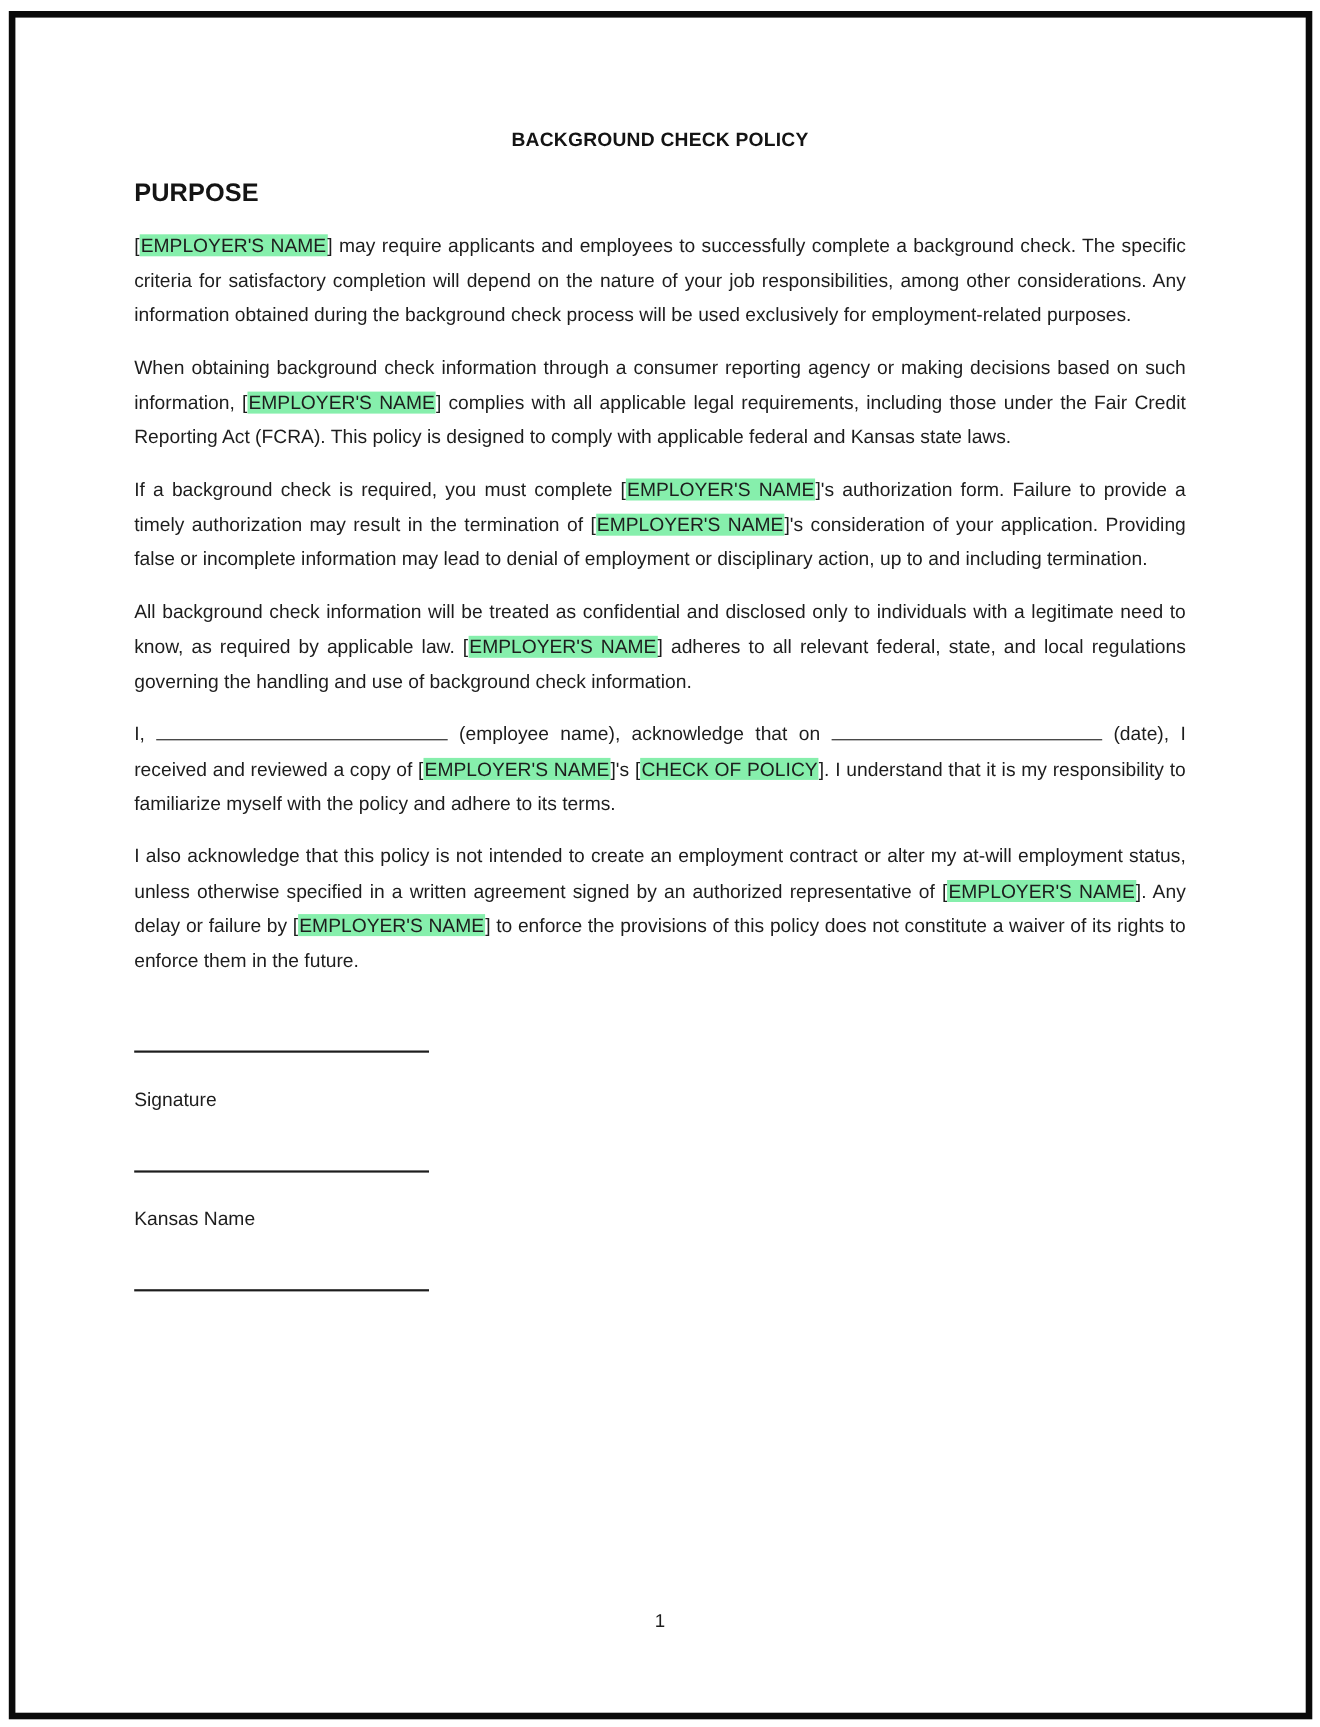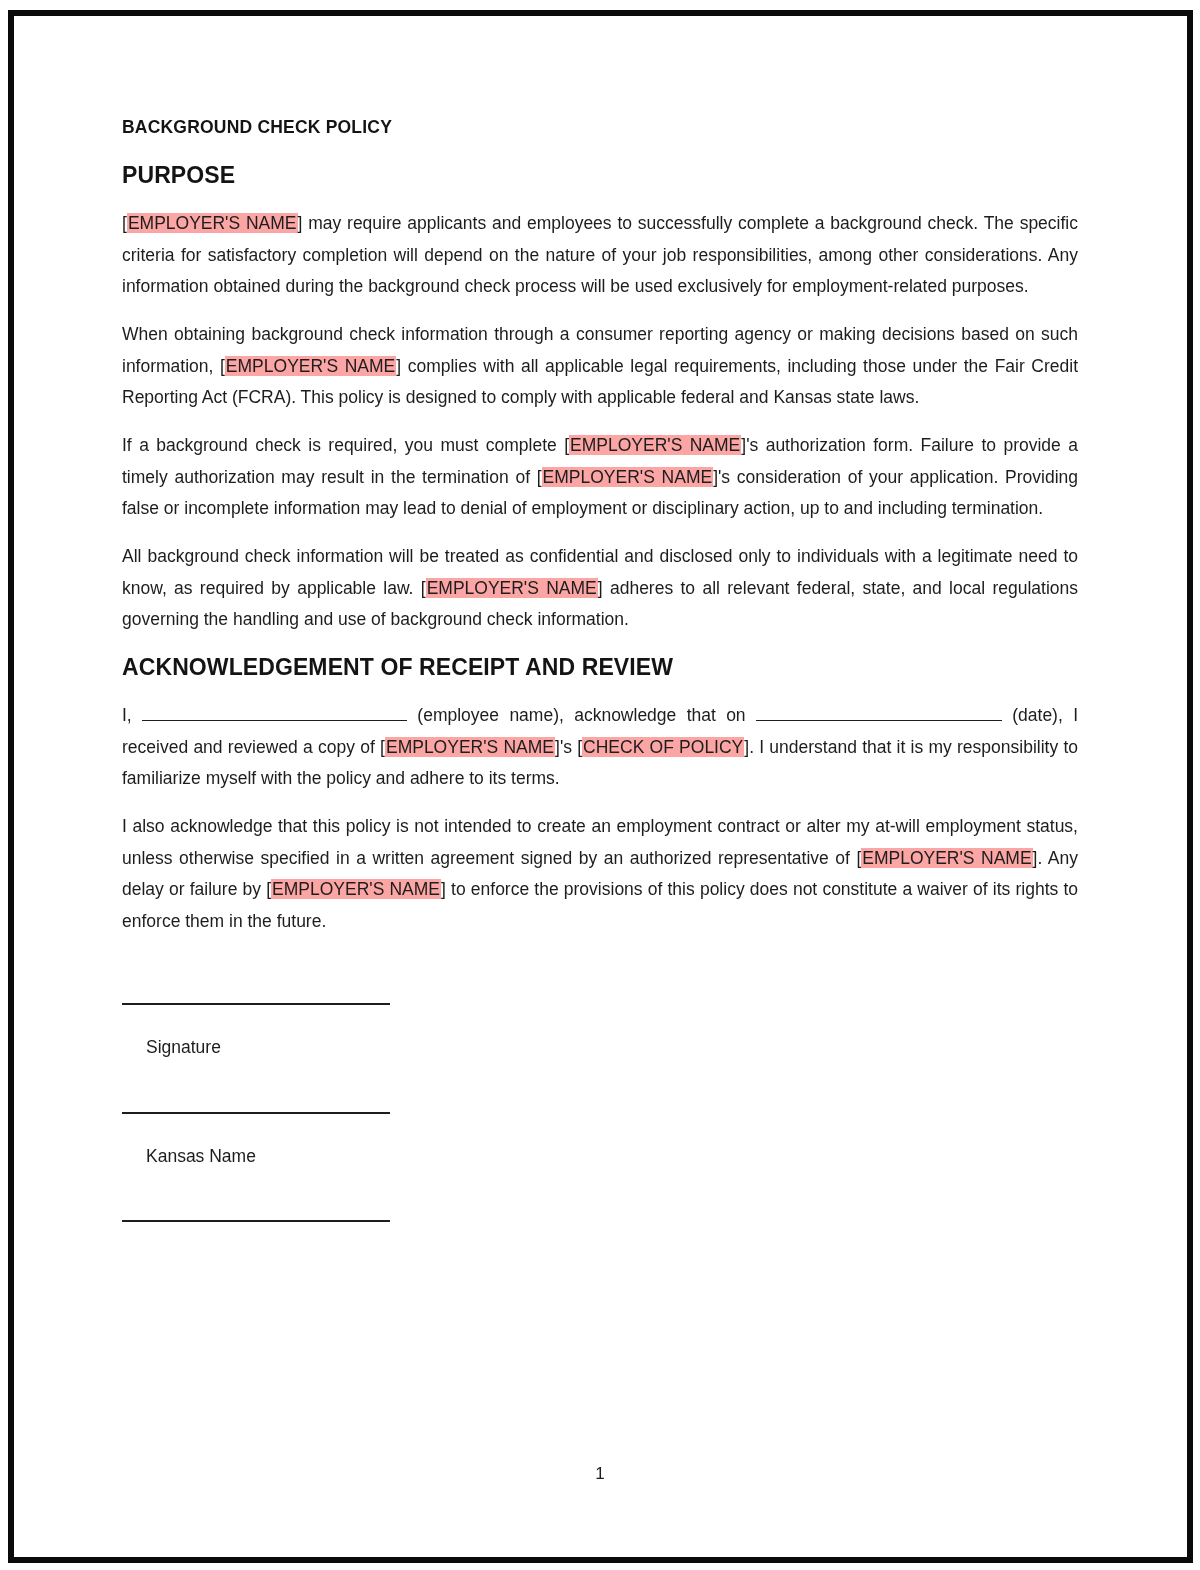--- a/index.html
+++ b/index.html
@@ -19,20 +19,21 @@
     pointer-events: none;
   }
   .content {
     position: absolute;
     left: 122px;
     right: 122px;
     top: 0;
   }
   .doc-title {
     margin-top: 112px;
+    text-align: center;
     font-weight: bold;
     font-size: 17.5px;
     line-height: 31.5px;
     color: #141414;
     letter-spacing: 0.2px;
   }
   .heading {
     font-weight: bold;
     font-size: 23px;
     line-height: 31.5px;
@@ -40,21 +41,21 @@
     color: #141414;
     letter-spacing: 0.1px;
   }
   .para {
     font-size: 17.5px;
     line-height: 31.5px;
     margin-top: 16.5px;
     text-align: justify;
   }
   .hl {
-    background: #fca5a5;
+    background: #86efac;
     padding: 0 1px;
   }
   .blank {
     display: inline-block;
     height: 13px;
     border-bottom: 1.8px solid #1d1d1d;
     vertical-align: baseline;
   }
   .blank-employee-name { width: 265px; }
   .blank-date { width: 246px; }
@@ -62,21 +63,20 @@
     width: 268px;
     height: 0;
     border-bottom: 2px solid #1d1d1d;
     margin-top: 48px;
   }
   .sig-line.first { margin-top: 66px; }
   .sig-label {
     font-size: 17.5px;
     line-height: 31.5px;
     margin-top: 27px;
-    margin-left: 24px;
   }
   .footer {
     position: absolute;
     left: 0; right: 0;
     bottom: 86px;
     text-align: center;
     font-size: 17px;
     line-height: 20px;
     color: #1d1d1d;
   }
@@ -91,21 +91,20 @@
     <div class="doc-title">BACKGROUND CHECK POLICY</div>
 
     <div class="heading">PURPOSE</div>
     <p class="para">[<span class="hl">EMPLOYER'S NAME</span>] may require applicants and employees to successfully complete a background check. The specific criteria for satisfactory completion will depend on the nature of your job responsibilities, among other considerations. Any information obtained during the background check process will be used exclusively for employment-related purposes.</p>
     <p class="para">When obtaining background check information through a consumer reporting agency or making decisions based on such information, [<span class="hl">EMPLOYER'S NAME</span>] complies with all applicable legal requirements, including those under the Fair Credit Reporting Act (FCRA). This policy is designed to comply with applicable federal and Kansas state laws.</p>
 
     <p class="para">If a background check is required, you must complete [<span class="hl">EMPLOYER'S NAME</span>]'s authorization form. Failure to provide a timely authorization may result in the termination of [<span class="hl">EMPLOYER'S NAME</span>]'s consideration of your application. Providing false or incomplete information may lead to denial of employment or disciplinary action, up to and including termination.</p>
 
     <p class="para">All background check information will be treated as confidential and disclosed only to individuals with a legitimate need to know, as required by applicable law. [<span class="hl">EMPLOYER'S NAME</span>] adheres to all relevant federal, state, and local regulations governing the handling and use of background check information.</p>
 
-    <div class="heading">ACKNOWLEDGEMENT OF RECEIPT AND REVIEW</div>
     <p class="para">I, <span class="blank blank-employee-name"></span> (employee name), acknowledge that on <span class="blank blank-date"></span> (date), I received and reviewed a copy of [<span class="hl">EMPLOYER'S NAME</span>]'s [<span class="hl">CHECK OF POLICY</span>]. I understand that it is my responsibility to familiarize myself with the policy and adhere to its terms.</p>
     <p class="para">I also acknowledge that this policy is not intended to create an employment contract or alter my at-will employment status, unless otherwise specified in a written agreement signed by an authorized representative of [<span class="hl">EMPLOYER'S NAME</span>]. Any delay or failure by [<span class="hl">EMPLOYER'S NAME</span>] to enforce the provisions of this policy does not constitute a waiver of its rights to enforce them in the future.</p>
 
     <div class="sig-line first"></div>
     <div class="sig-label">Signature</div>
 
     <div class="sig-line"></div>
     <div class="sig-label">Kansas Name</div>
 
     <div class="sig-line"></div>

